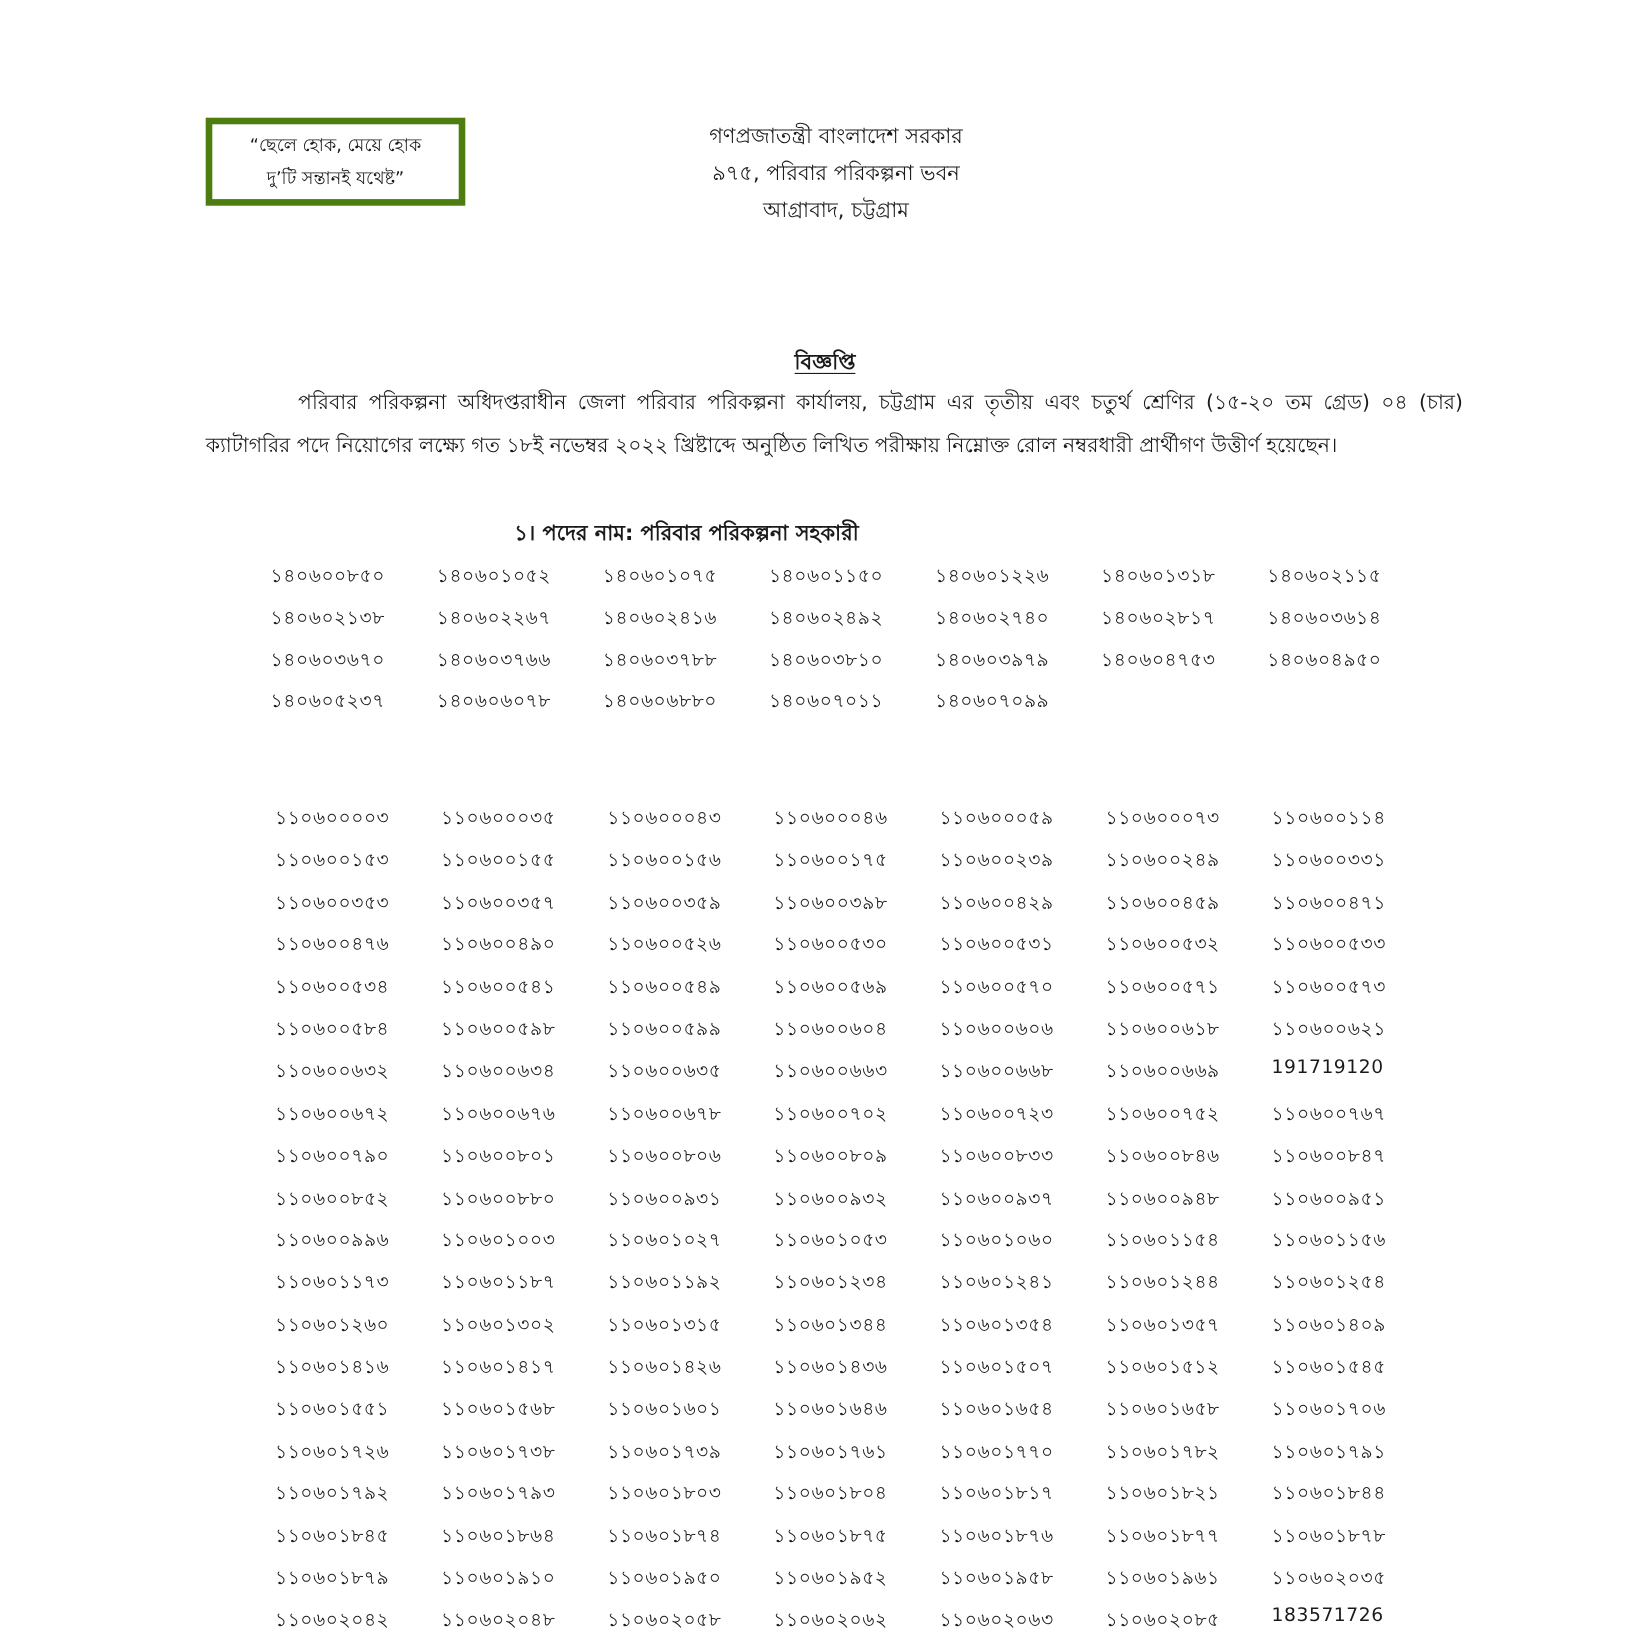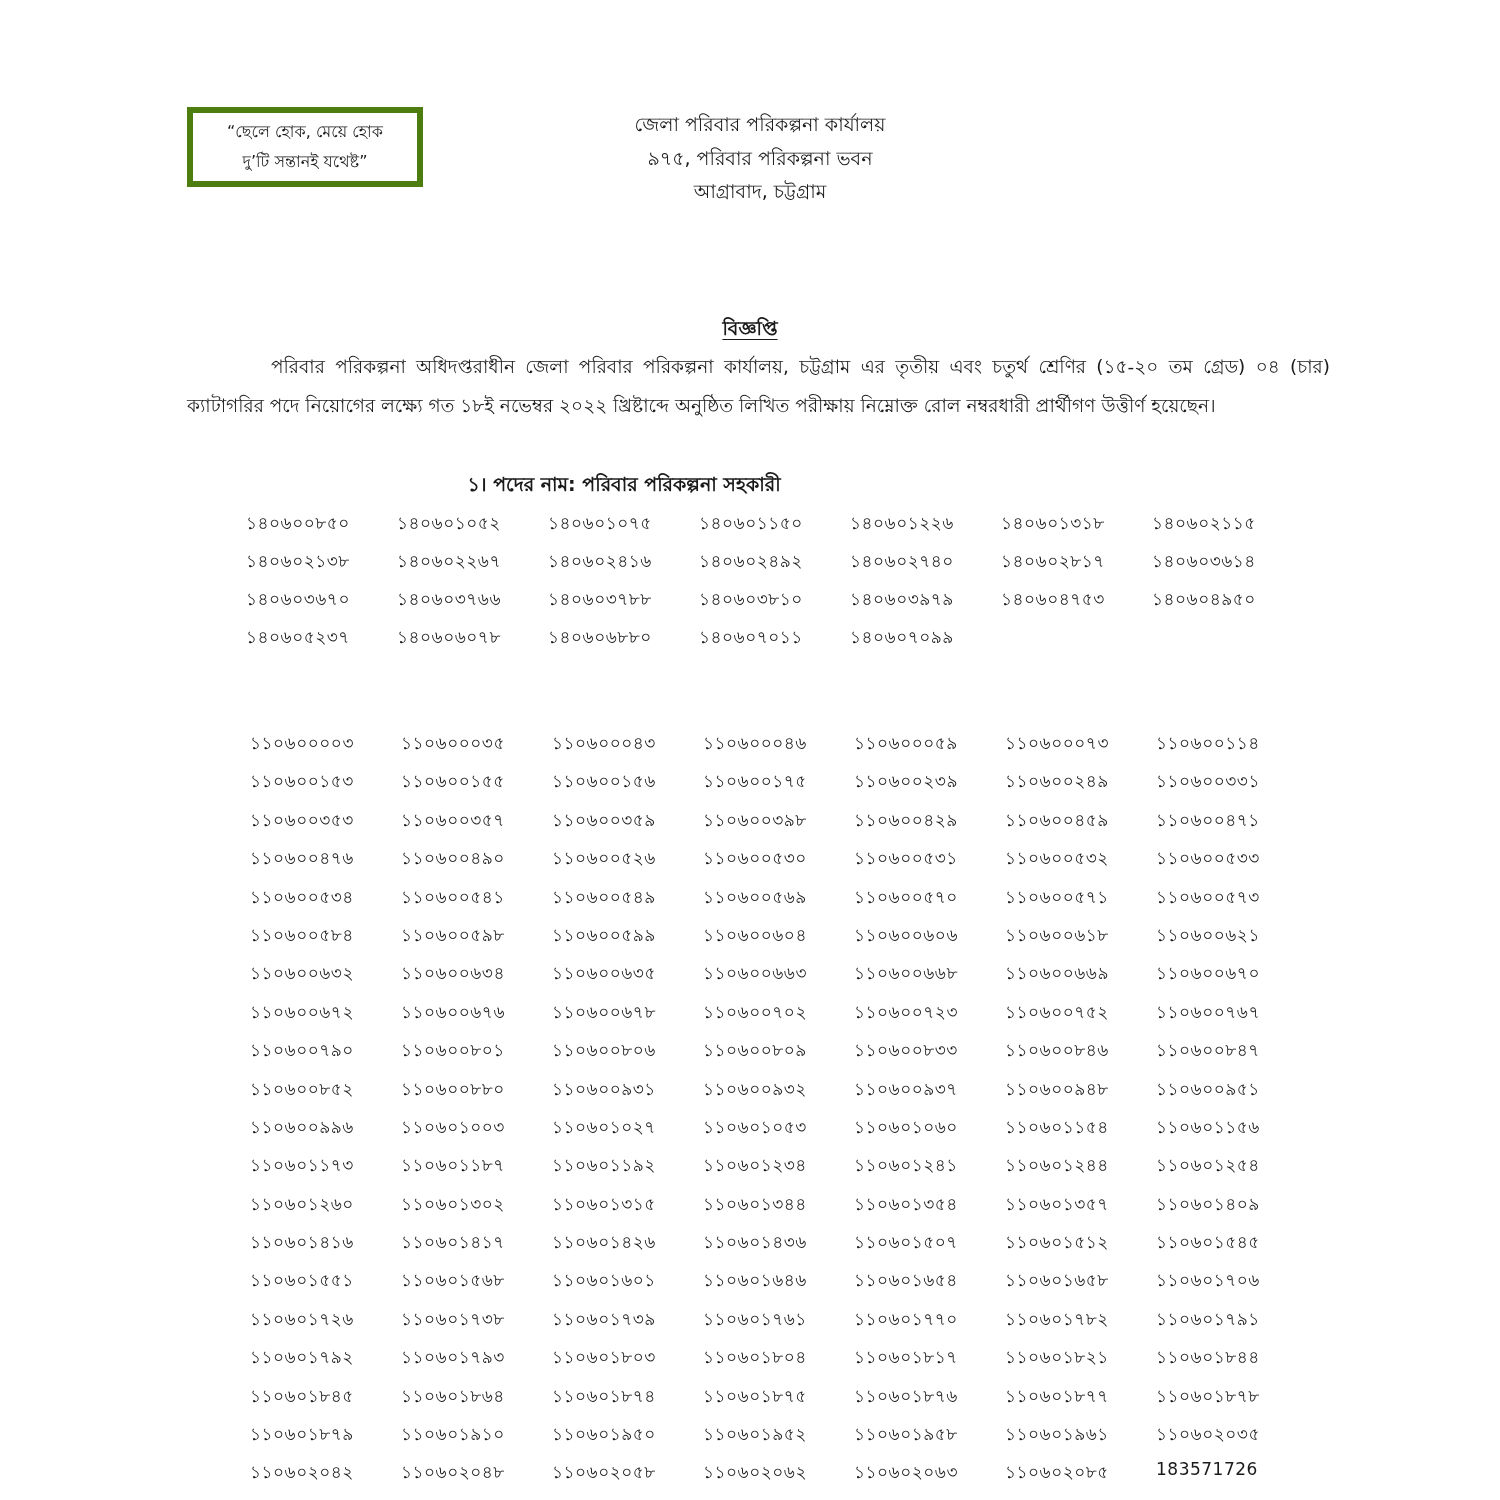--- a/index.html
+++ b/index.html
@@ -53,21 +53,21 @@
 <body>
 
 <div class="page">
 
   <div class="motto-box">
     <div>“ছেলে হোক, মেয়ে হোক</div>
     <div>দু’টি সন্তানই যথেষ্ট”</div>
   </div>
 
   <div class="org-header">
-    <div>জেলা পরিবার পরিকল্পনা কার্যালয়</div>
+    <div>গণপ্রজাতন্ত্রী বাংলাদেশ সরকার</div>
     <div>৯৭৫, পরিবার পরিকল্পনা ভবন</div>
     <div>আগ্রাবাদ, চট্টগ্রাম</div>
   </div>
 
 
   <div class="notice-title">বিজ্ঞপ্তি</div>
 
   <div class="notice-body">পরিবার পরিকল্পনা অধিদপ্তরাধীন জেলা পরিবার পরিকল্পনা কার্যালয়, চট্টগ্রাম এর তৃতীয় এবং চতুর্থ শ্রেণির (১৫-২০ তম গ্রেড) ০৪ (চার) ক্যাটাগরির পদে নিয়োগের লক্ষ্যে গত ১৮ই নভেম্বর ২০২২ খ্রিষ্টাব্দে অনুষ্ঠিত লিখিত পরীক্ষায় নিম্নোক্ত রোল নম্বরধারী প্রার্থীগণ উত্তীর্ণ হয়েছেন।</div>
 
   <div class="section-heading" style="top:470px;">১। পদের নাম: পরিবার পরিকল্পনা সহকারী</div>
@@ -142,21 +142,21 @@
       <div class="roll">১১০৬০০৬০৪</div>
       <div class="roll">১১০৬০০৬০৬</div>
       <div class="roll">১১০৬০০৬১৮</div>
       <div class="roll">১১০৬০০৬২১</div>
       <div class="roll">১১০৬০০৬৩২</div>
       <div class="roll">১১০৬০০৬৩৪</div>
       <div class="roll">১১০৬০০৬৩৫</div>
       <div class="roll">১১০৬০০৬৬৩</div>
       <div class="roll">১১০৬০০৬৬৮</div>
       <div class="roll">১১০৬০০৬৬৯</div>
-      <div class="roll">১১০৬০০৬৭০</div>
+      <div class="roll">191719120</div>
       <div class="roll">১১০৬০০৬৭২</div>
       <div class="roll">১১০৬০০৬৭৬</div>
       <div class="roll">১১০৬০০৬৭৮</div>
       <div class="roll">১১০৬০০৭০২</div>
       <div class="roll">১১০৬০০৭২৩</div>
       <div class="roll">১১০৬০০৭৫২</div>
       <div class="roll">১১০৬০০৭৬৭</div>
       <div class="roll">১১০৬০০৭৯০</div>
       <div class="roll">১১০৬০০৮০১</div>
       <div class="roll">১১০৬০০৮০৬</div>

